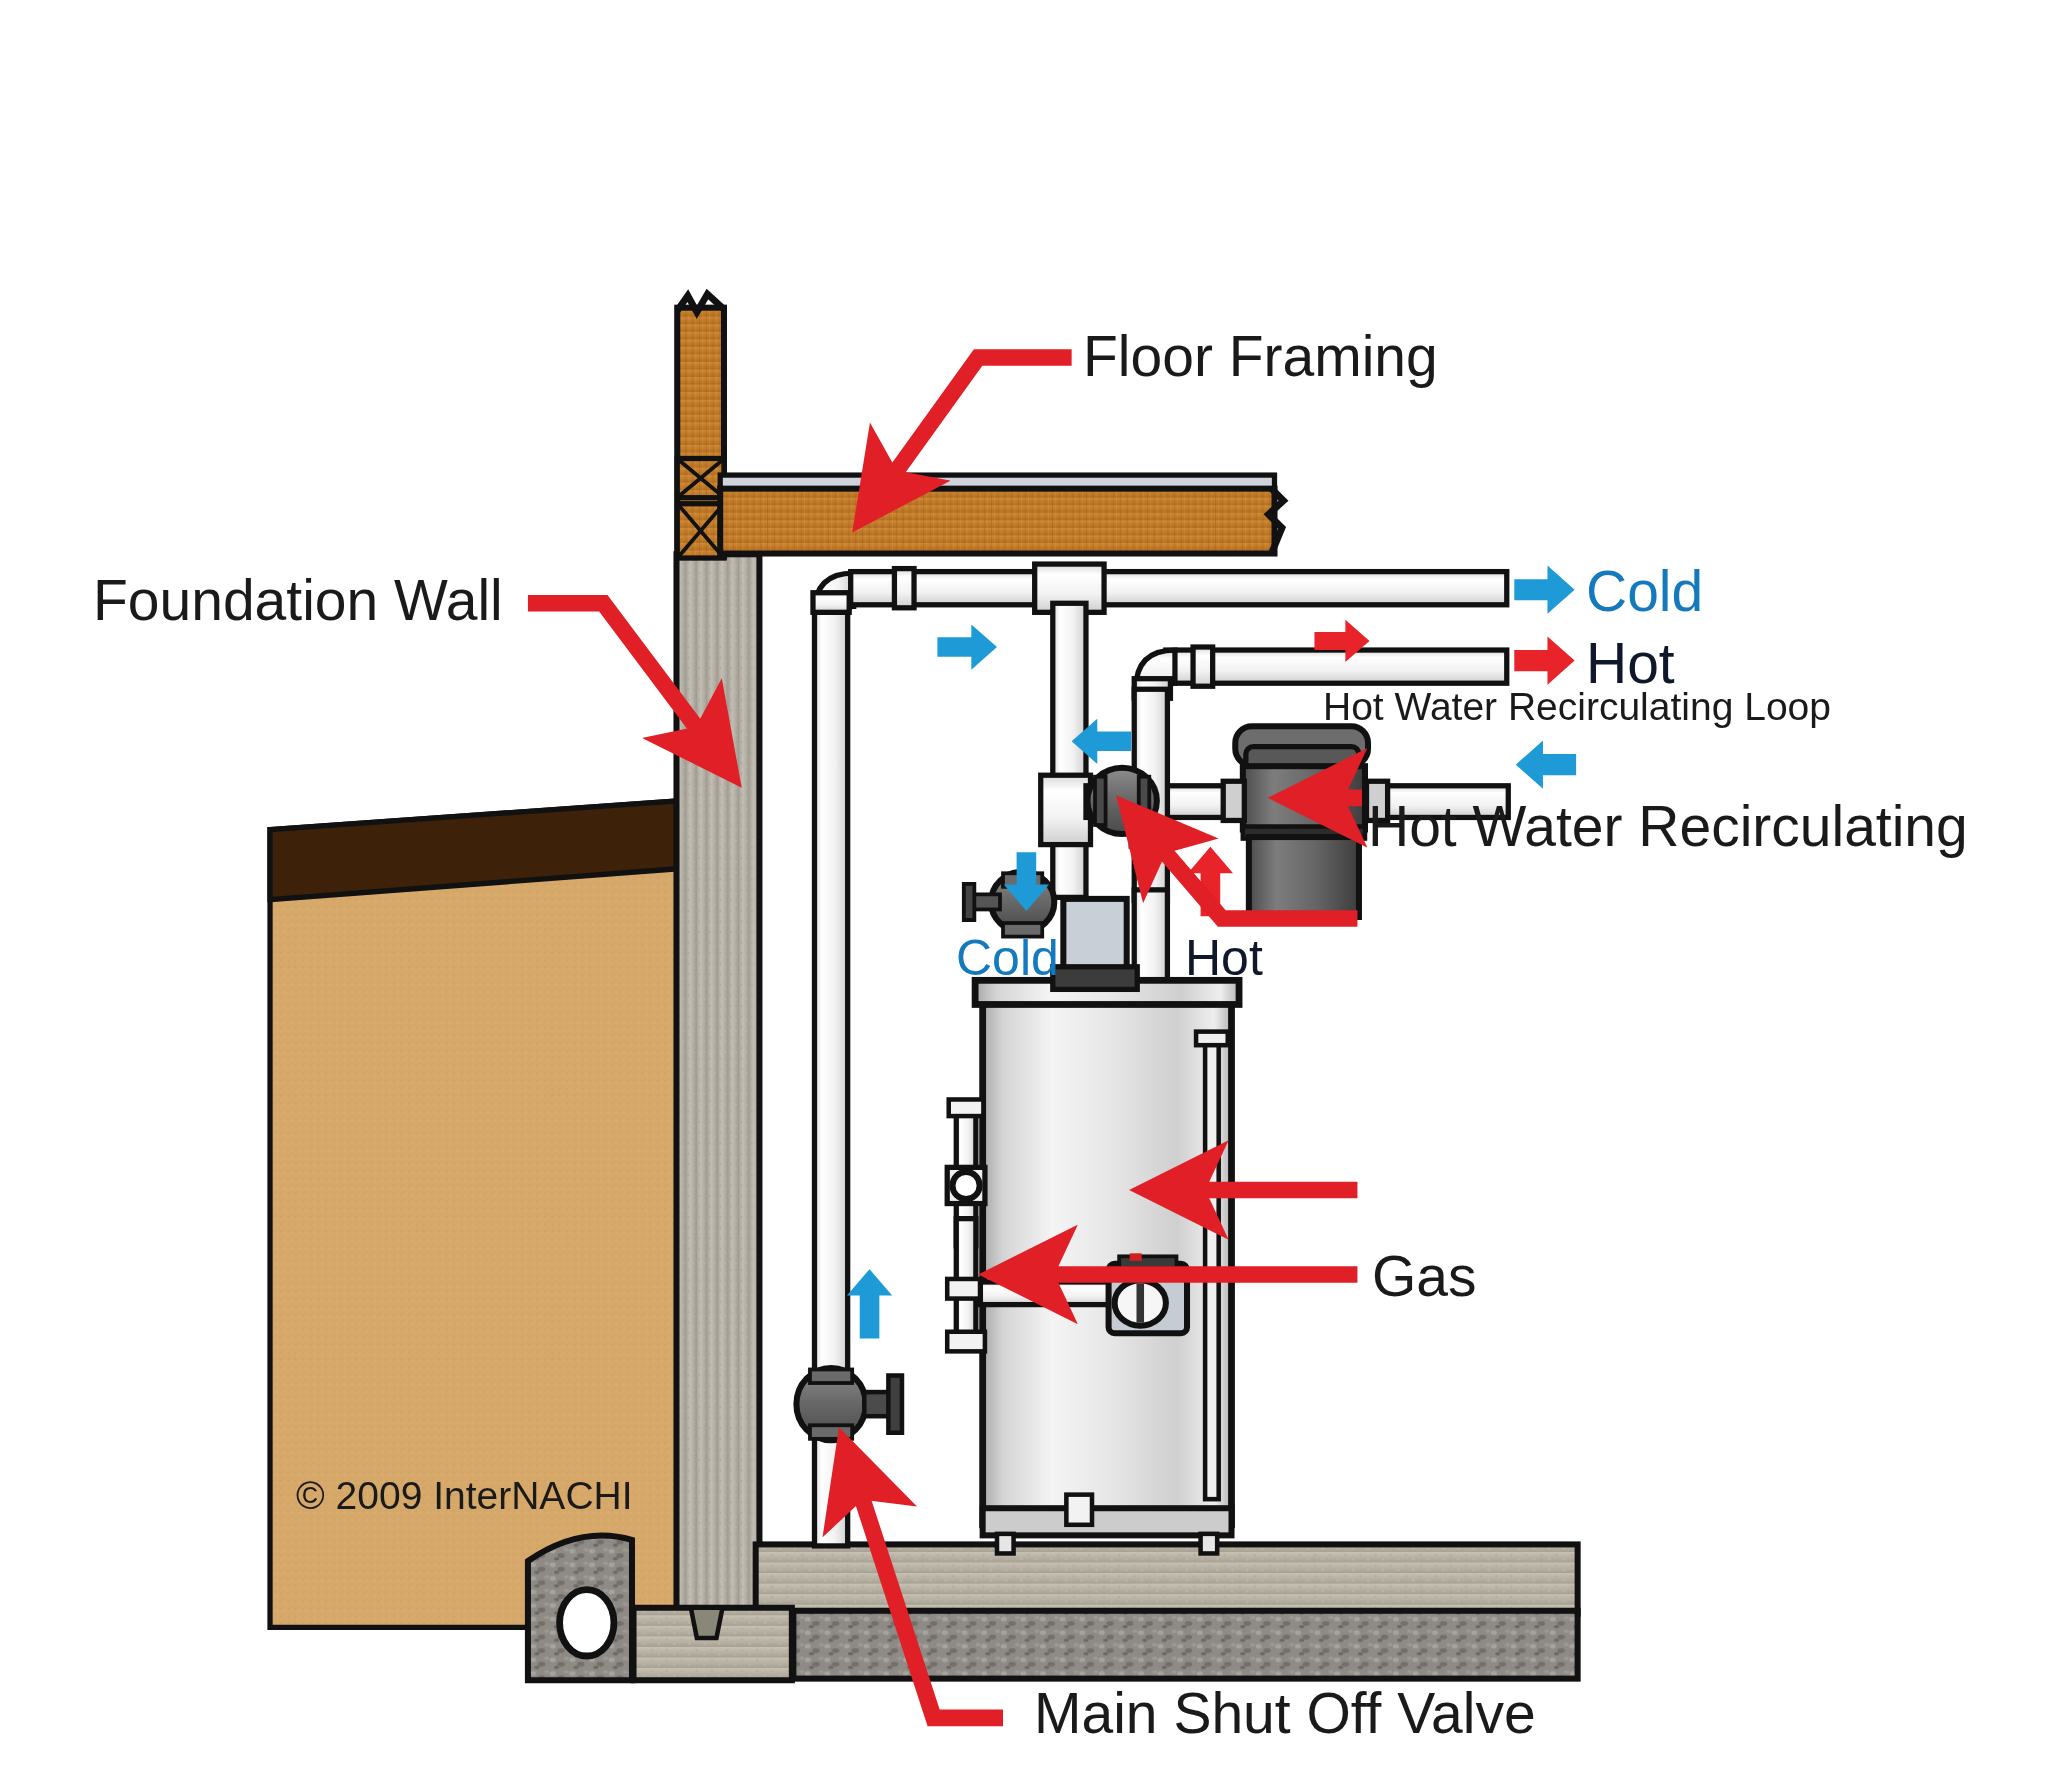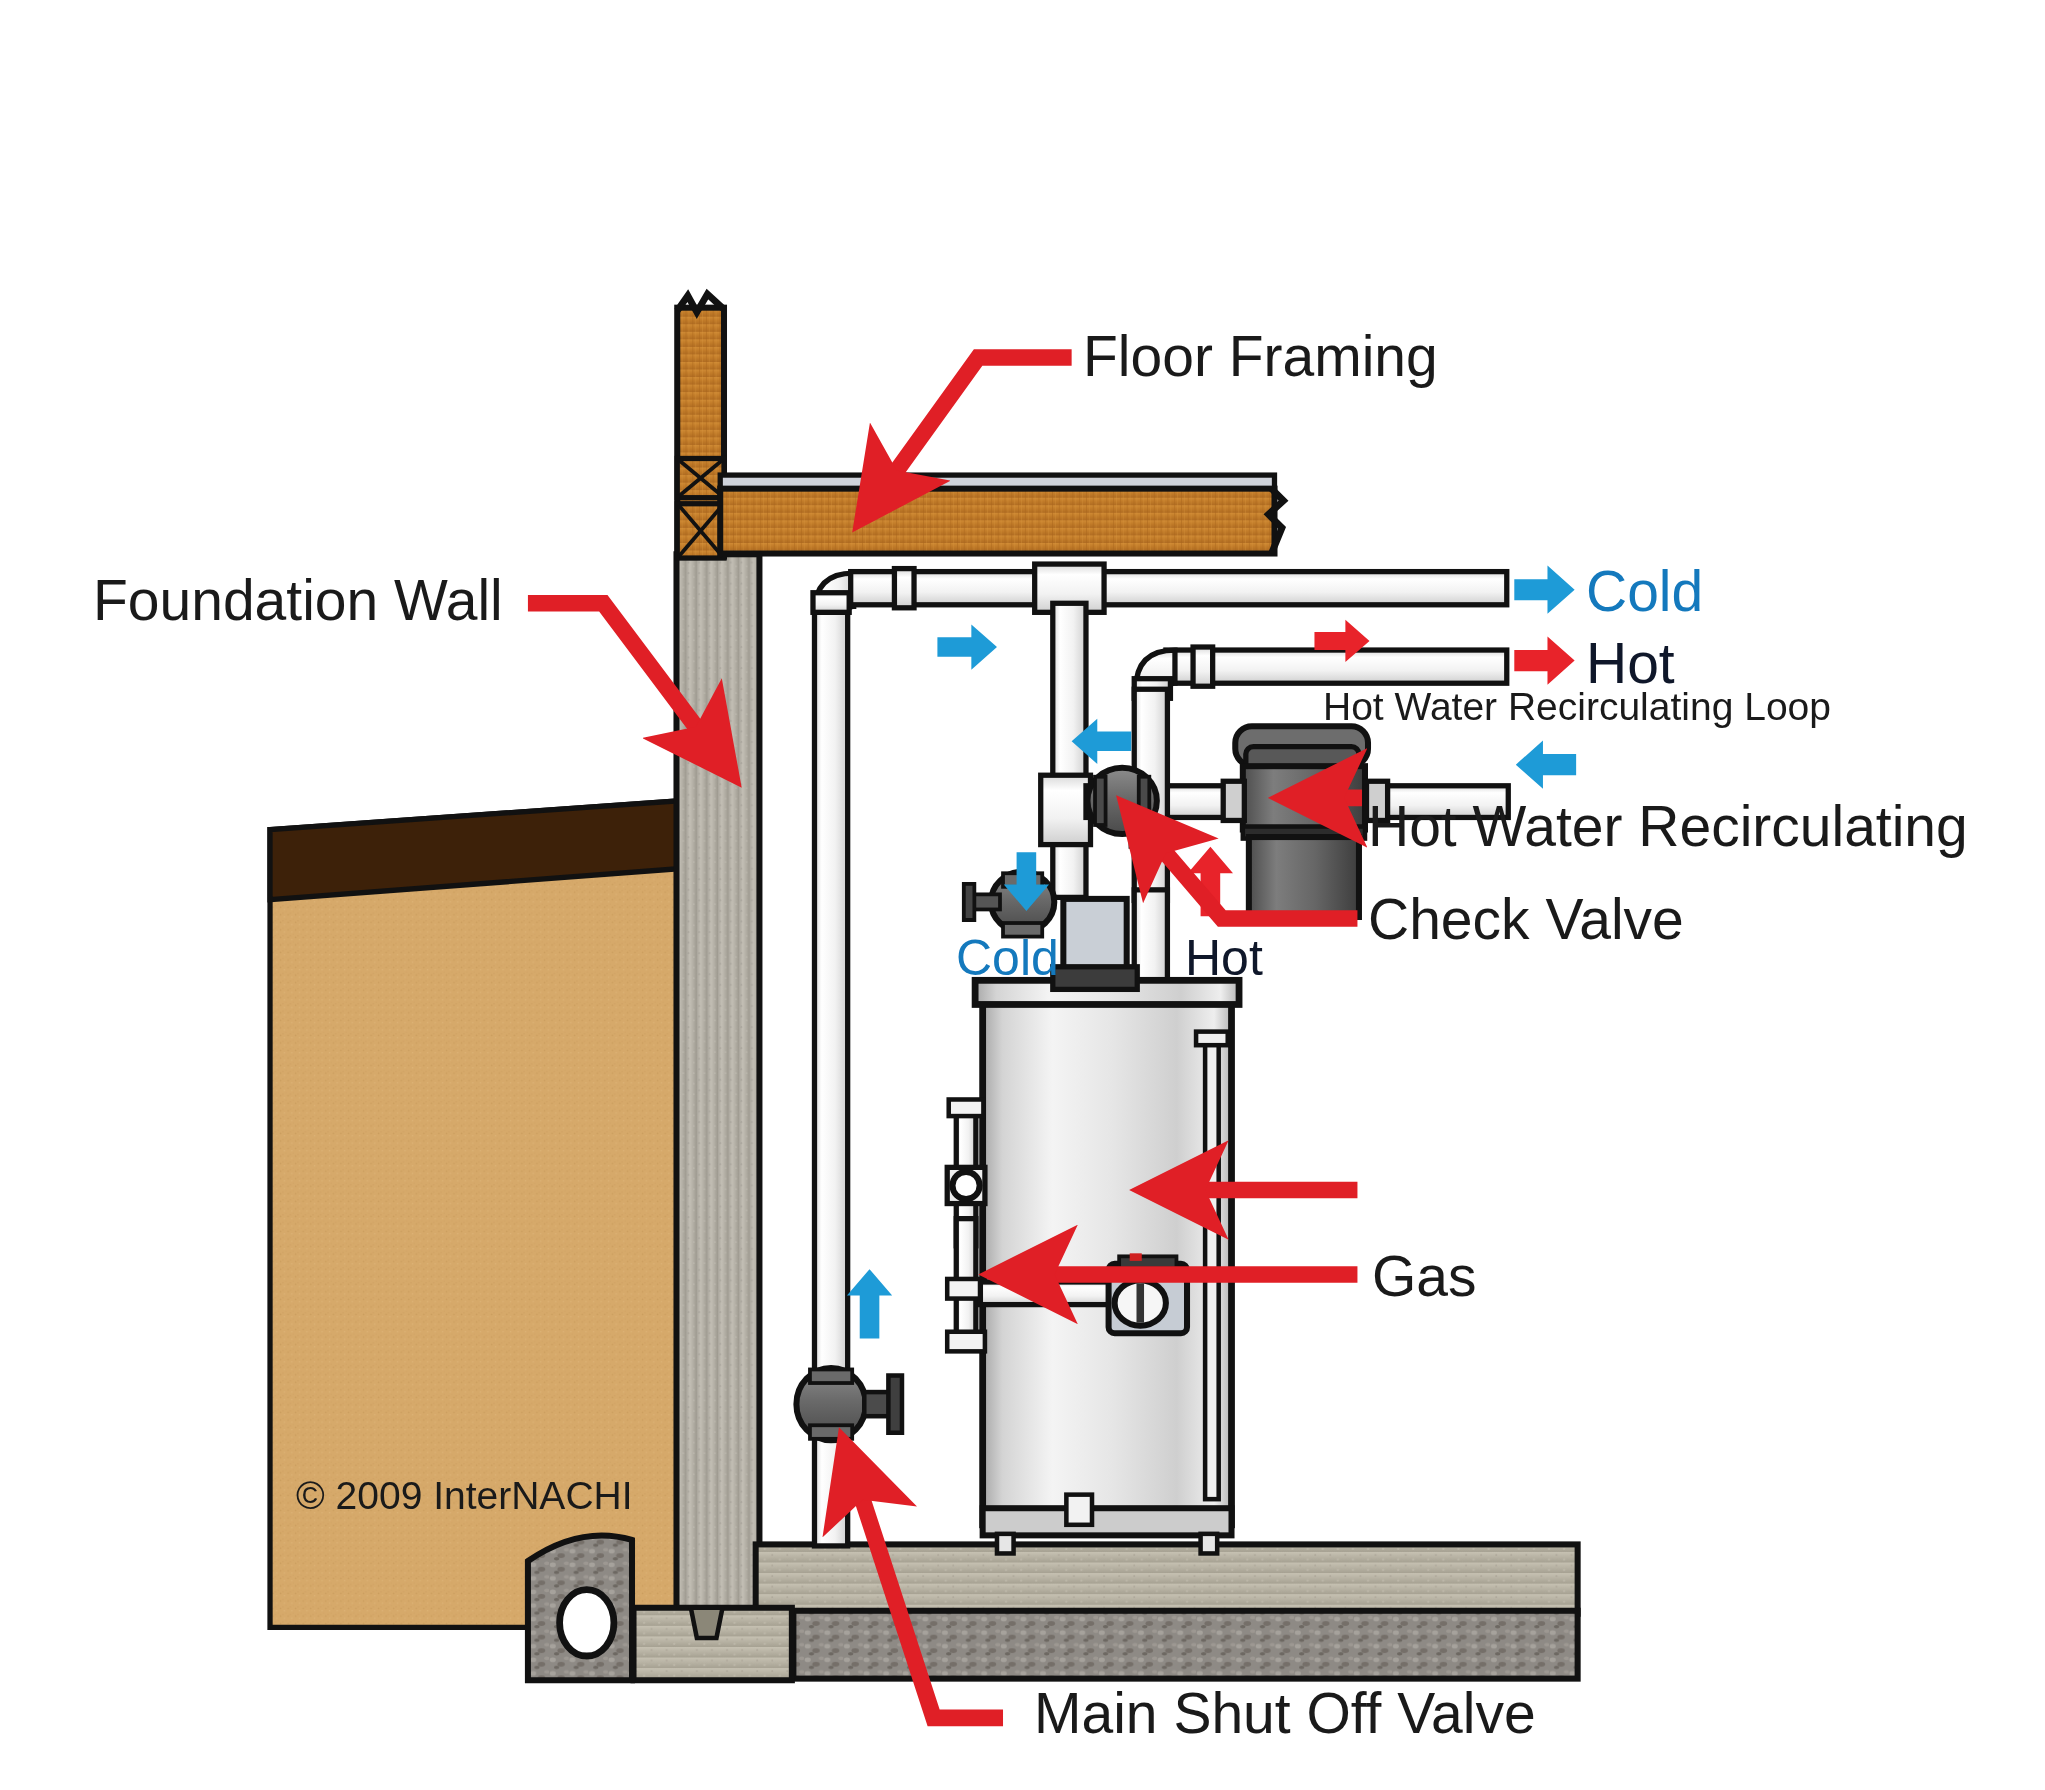--- a/index.html
+++ b/index.html
@@ -312,21 +312,20 @@
   <div class="lbl" style="left:93px;top:567px;font-size:57px;">Foundation Wall</div>
 
   <div class="lbl cold" style="left:1586px;top:558px;font-size:57px;">Cold</div>
 
   <div class="lbl hot" style="left:1586px;top:630px;font-size:57px;">Hot</div>
 
   <div class="lbl" style="left:1323px;top:685px;font-size:39px;">Hot Water Recirculating Loop</div>
 
   <div class="lbl" style="left:1368px;top:765px;font-size:57px;margin-top:28px;">Hot Water Recirculating</div>
 
-  <div class="lbl" style="left:1368px;top:886px;font-size:57px;">Check Valve</div>
 
 
   <div class="lbl" style="left:1372px;top:1243px;font-size:57px;">Gas</div>
 
   <div class="lbl cold" style="left:956px;top:929px;font-size:50px;">Cold</div>
 
   <div class="lbl hot" style="left:1185px;top:929px;font-size:50px;">Hot</div>
 
   <div class="lbl" style="left:1034px;top:1680px;font-size:57px;">Main Shut Off Valve</div>
 

